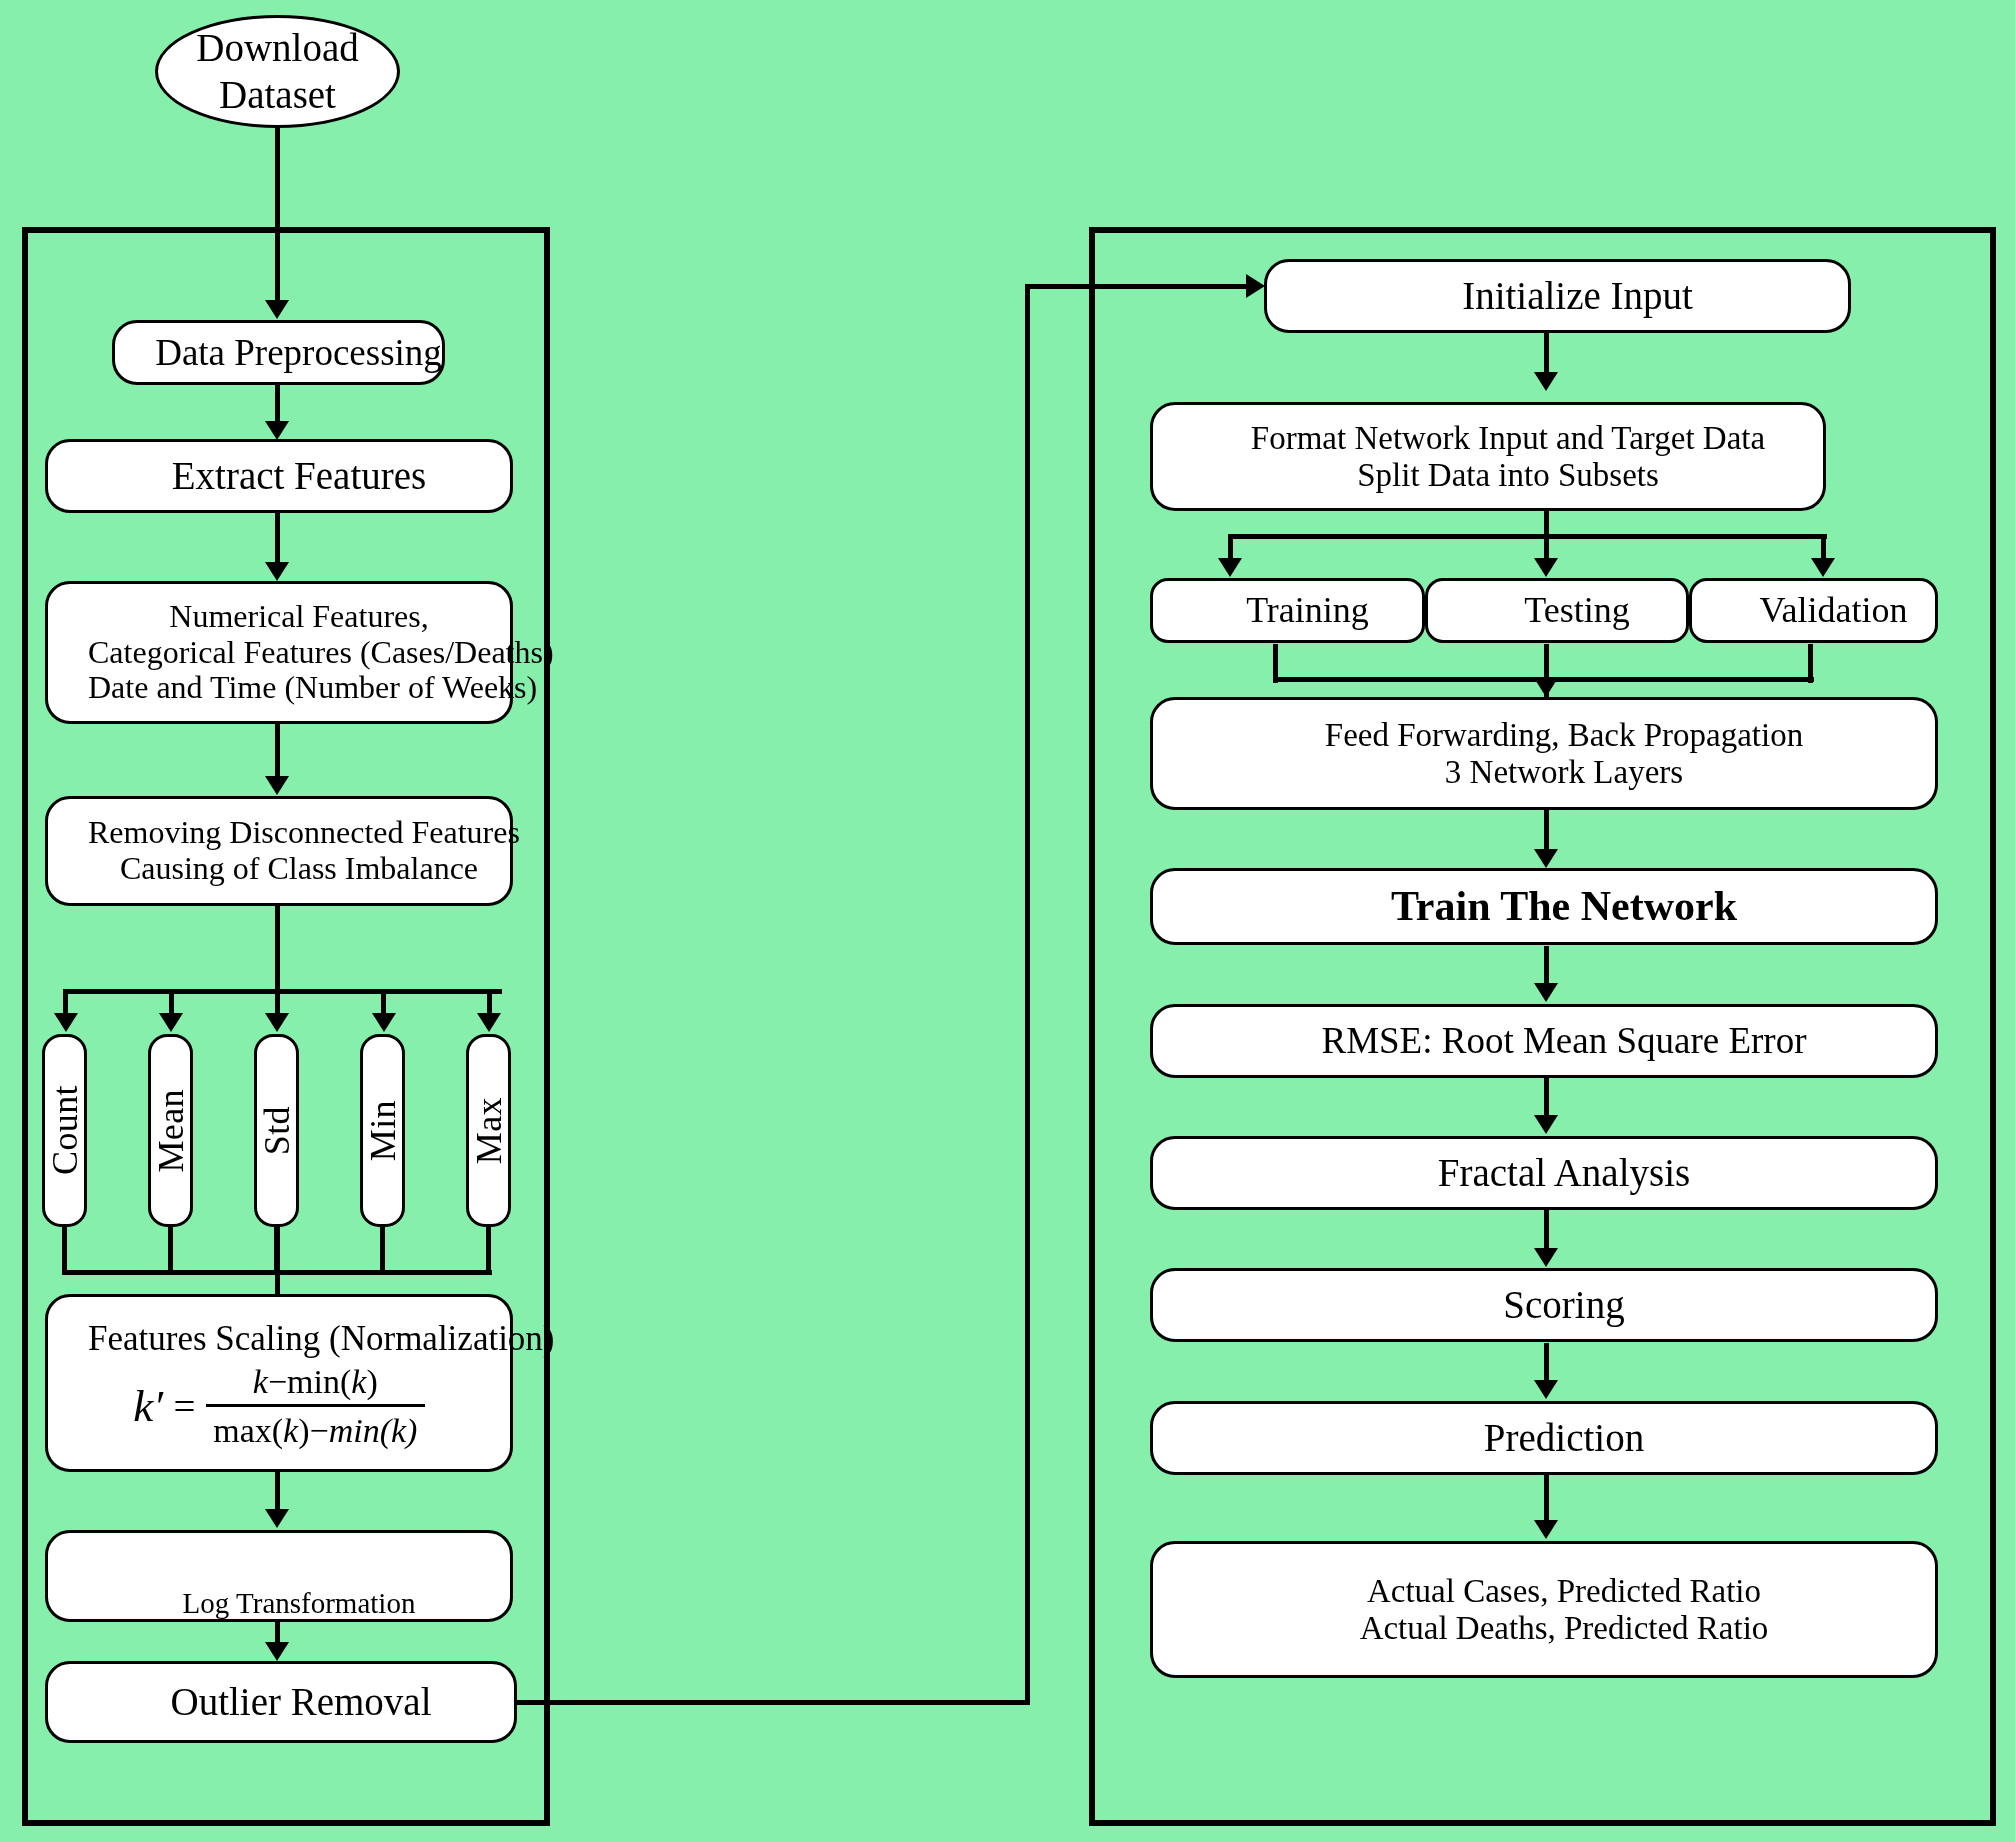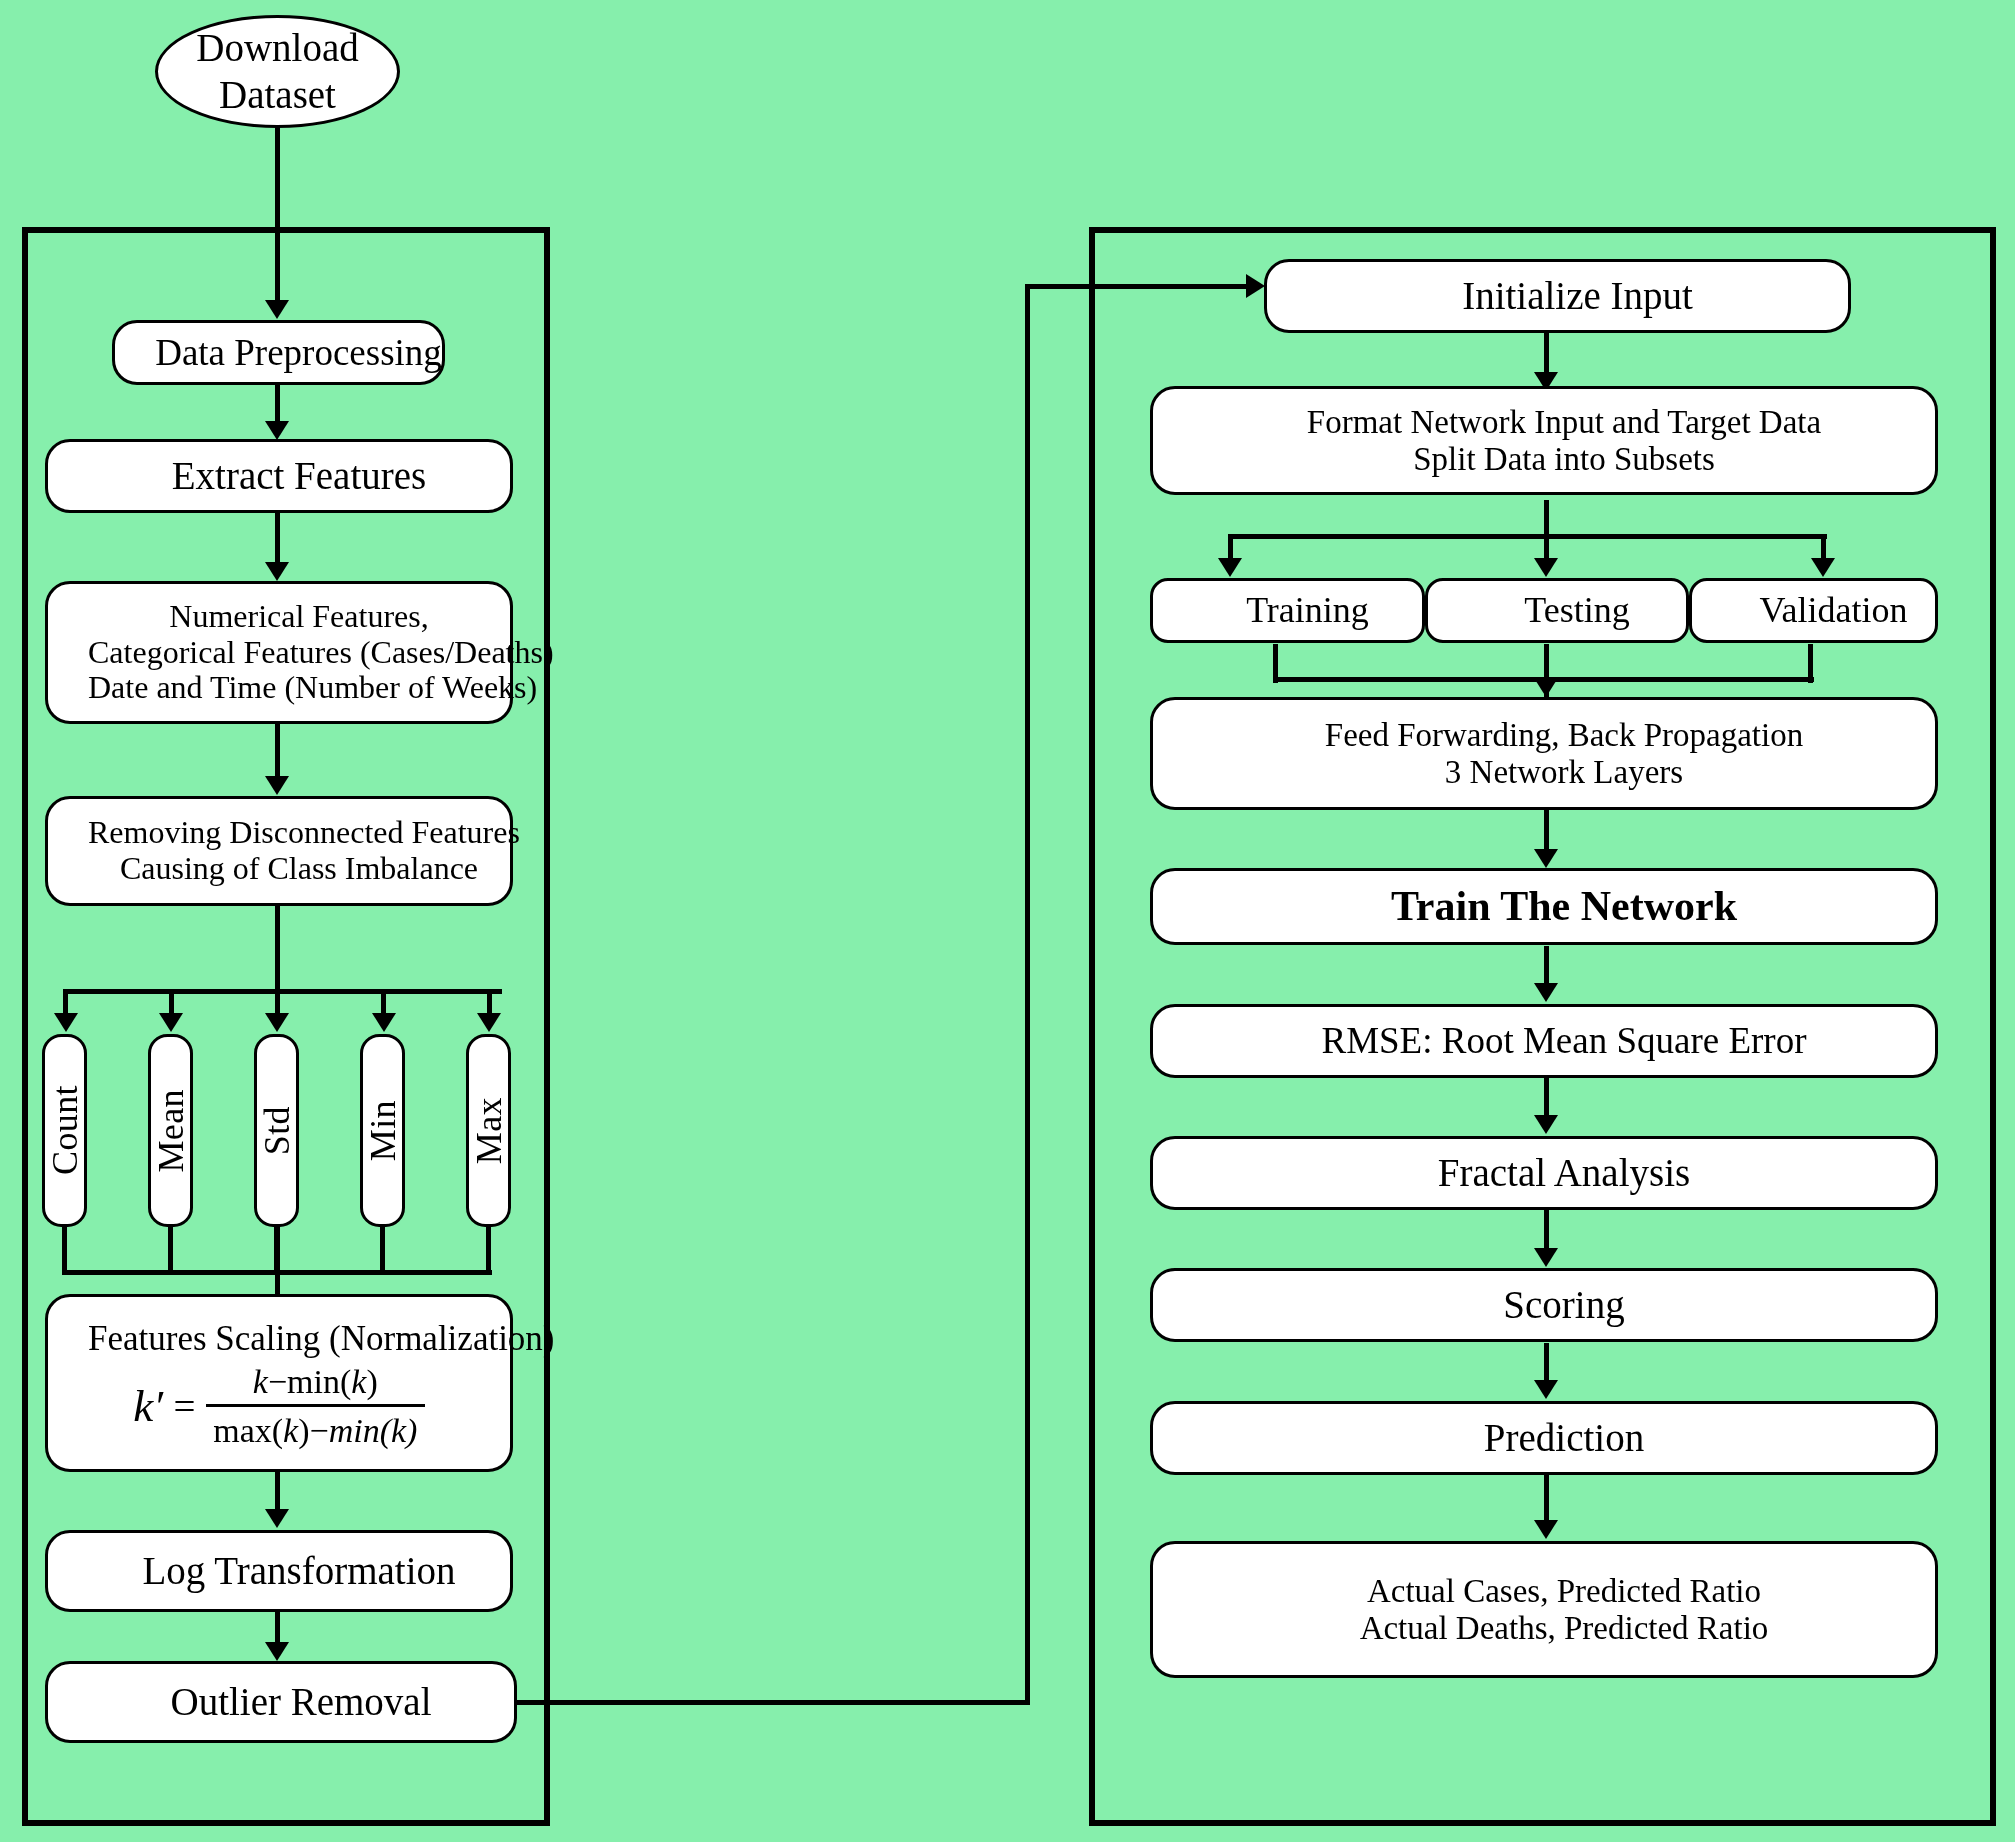--- a/index.html
+++ b/index.html
@@ -221,21 +221,21 @@
         <span class="den">
           <span>max(</span><span class="it">k</span><span>)</span><span>−</span><span class="it">min(</span><span class="it">k</span><span class="it">)</span>
         </span>
       </span>
     </div>
   </div>
 
   <div class="vline" style="left:275px;top:1472px;height:46px;"></div>
   <div class="arrow-d" style="left:265px;top:1509px;"></div>
 
-  <div class="node" style="left:45px;top:1530px;width:468px;height:82px;font-size:39px;">
+  <div class="node" style="left:45px;top:1530px;width:468px;height:92px;font-size:29px;align-items:flex-end;">
     <div class="lines">
         <span class="l">Log Transformation</span>
       </div>
   </div>
 
   <div class="vline" style="left:275px;top:1605px;height:46px;"></div>
   <div class="arrow-d" style="left:265px;top:1642px;"></div>
 
   <div class="node" style="left:45px;top:1661px;width:472px;height:82px;font-size:39px;">
     <div class="lines">
@@ -252,21 +252,21 @@
 
   <div class="node" style="left:1264px;top:259px;width:587px;height:74px;font-size:39px;">
     <div class="lines">
         <span class="l">Initialize Input</span>
       </div>
   </div>
 
   <div class="vline" style="left:1544px;top:333px;height:48px;"></div>
   <div class="arrow-d" style="left:1534px;top:372px;"></div>
 
-  <div class="node" style="left:1150px;top:386px;width:788px;height:109px;font-size:33px;">
+  <div class="node" style="left:1150px;top:402px;width:676px;height:109px;font-size:33px;">
     <div class="lines">
       <span class="l">Format Network Input and Target Data</span>
       <span class="l">Split Data into Subsets</span>
     </div>
   </div>
 
   <div class="vline" style="left:1544px;top:500px;height:39px;"></div>
   <div class="hline" style="left:1228px;top:534px;width:599px;"></div>
   <div class="vline" style="left:1228px;top:534px;height:31px;"></div>
   <div class="arrow-d" style="left:1218px;top:558px;"></div>

